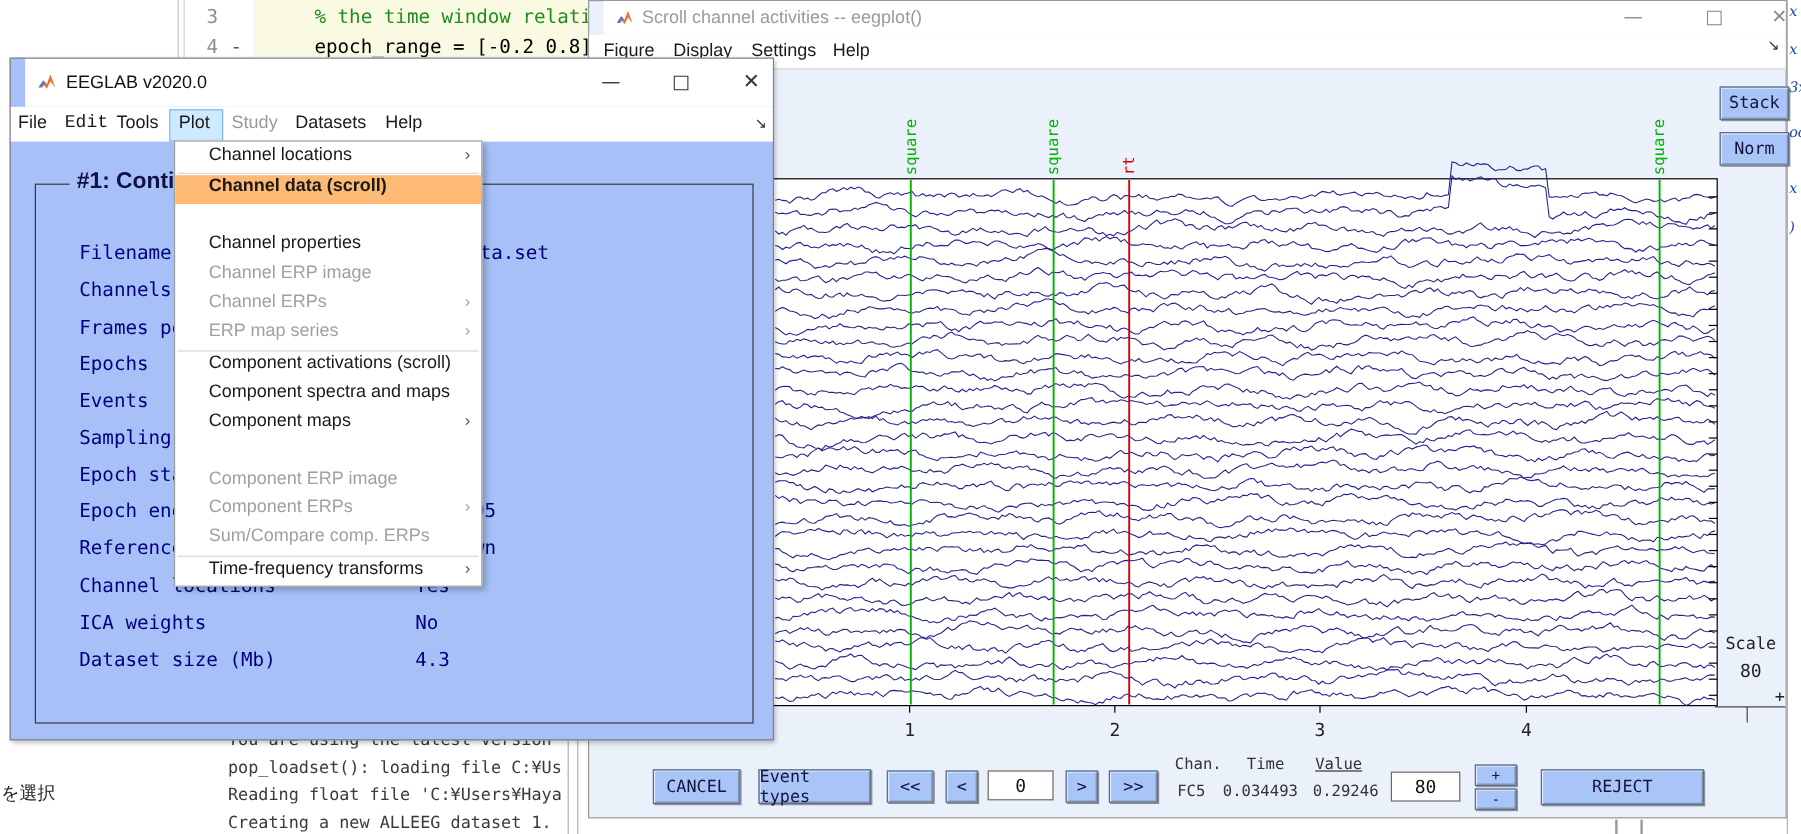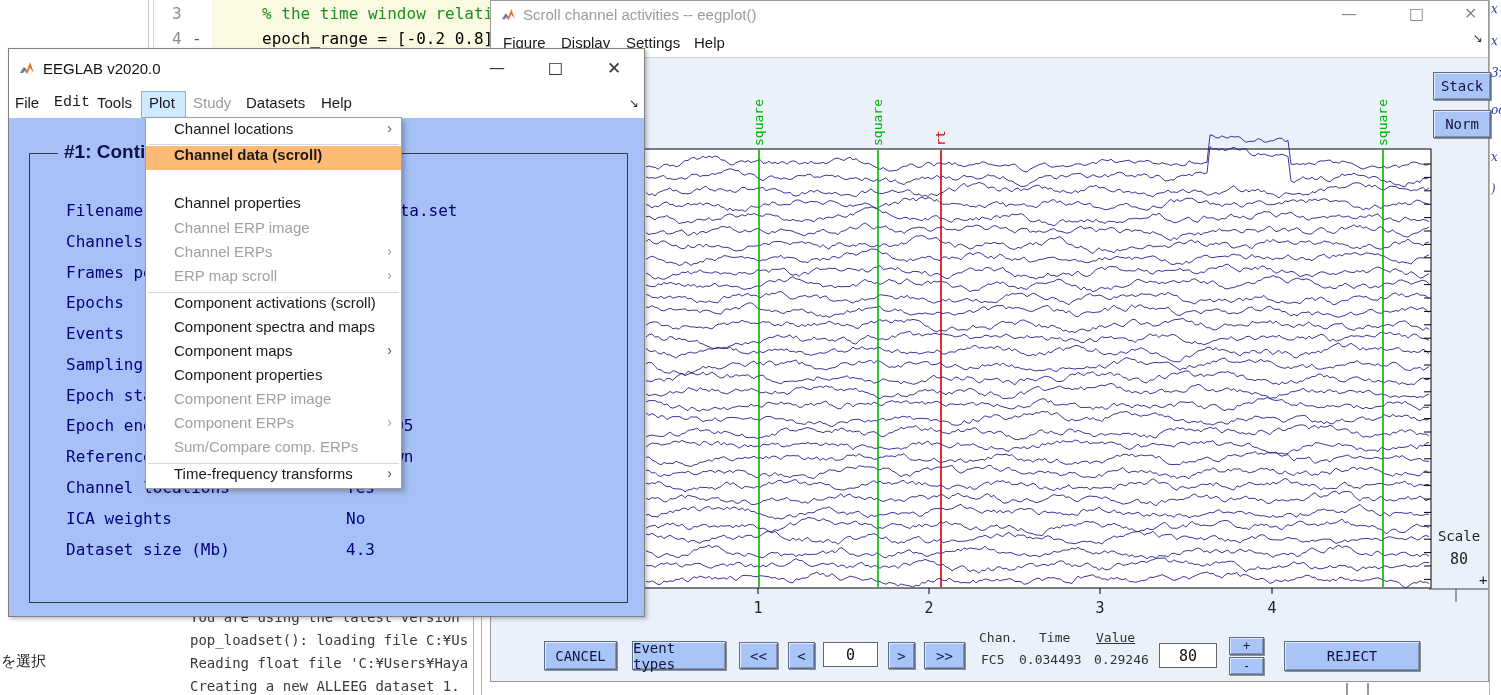--- a/index.html
+++ b/index.html
@@ -10,21 +10,21 @@
   
   #editor{left:148px;top:0;width:348px;height:48px;background:#ffffff;border-left:1px solid #c9c9c9;overflow:hidden;}
   #editor .gutter{position:absolute;left:4px;top:0;width:58px;height:48px;background:#ffffff;
                   border-left:1px solid #d5d5d5;border-right:1px solid #d5d5d5;color:#8c8c8c;
                   font:16px "DejaVu Sans Mono",monospace;}
   #editor .code{position:absolute;left:63px;top:0;right:0;height:48px;background:#fafae3;}
   #editor .ln{position:absolute;left:18px;}
   #editor .codeline{position:absolute;left:50px;white-space:nowrap;font:16px "DejaVu Sans Mono",monospace;}
 
   
-  .titlebar{position:absolute;left:0;top:0;right:0;background:#ffffff;}
+  .titlebar{position:absolute;left:12px;top:0;right:0;background:#ffffff;}
   .winctl{position:absolute;font:16px "DejaVu Sans",sans-serif;color:#333;}
   .menutxt{font:15px "Liberation Sans",sans-serif;color:#1a1a1a;}
 
   
   #eegplot{left:490px;top:0;width:997px;height:680px;background:#eaf1fb;border:1px solid #9a9a9a;}
   #eegplot .titlebar{height:28px;}
   #eegplot .menubar{position:absolute;left:0;top:28px;right:0;height:28px;background:#ffffff;border-bottom:1px solid #cfcfcf;}
   .btn3d{position:absolute;background:#a9c4f6;border:1px solid #5f6e86;
          box-shadow:inset 1px 1px 0 #dfeafc, inset -1px -1px 0 #8193b5, 1px 1px 0 rgba(80,80,80,.6);
          color:#14143f;font:14px "DejaVu Sans Mono",monospace;
@@ -282,26 +282,25 @@
       </div>
   </div>
 
   <div class="abs" id="plotmenu">
     <div class="mi" style="top:2px"><span>Channel locations</span><span class="sub">›</span></div>
     <div class="msep" style="top:26px"></div>
     <div class="mi hi" style="top:28px"><span>Channel data (scroll)</span></div>
     <div class="mi" style="top:76px"><span>Channel properties</span></div>
     <div class="mi dis" style="top:101px"><span>Channel ERP image</span></div>
     <div class="mi dis" style="top:125px"><span>Channel ERPs</span><span class="sub">›</span></div>
-    <div class="mi dis" style="top:149px"><span>ERP map scroll</span><span class="sub">›</span></div>
+    <div class="mi dis" style="top:149px"><span>ERP map series</span><span class="sub">›</span></div>
     <div class="msep" style="top:174px"></div>
     <div class="mi" style="top:176px"><span>Component activations (scroll)</span></div>
     <div class="mi" style="top:200px"><span>Component spectra and maps</span></div>
     <div class="mi" style="top:224px"><span>Component maps</span><span class="sub">›</span></div>
-    <div class="mi" style="top:248px"><span>Component properties</span></div>
     <div class="mi dis" style="top:272px"><span>Component ERP image</span></div>
     <div class="mi dis" style="top:296px"><span>Component ERPs</span><span class="sub">›</span></div>
     <div class="mi dis" style="top:320px"><span>Sum/Compare comp. ERPs</span></div>
     <div class="msep" style="top:345px"></div>
     <div class="mi" style="top:347px"><span>Time-frequency transforms</span><span class="sub">›</span></div>
   </div>
 
 </div>
 
 </body></html>

